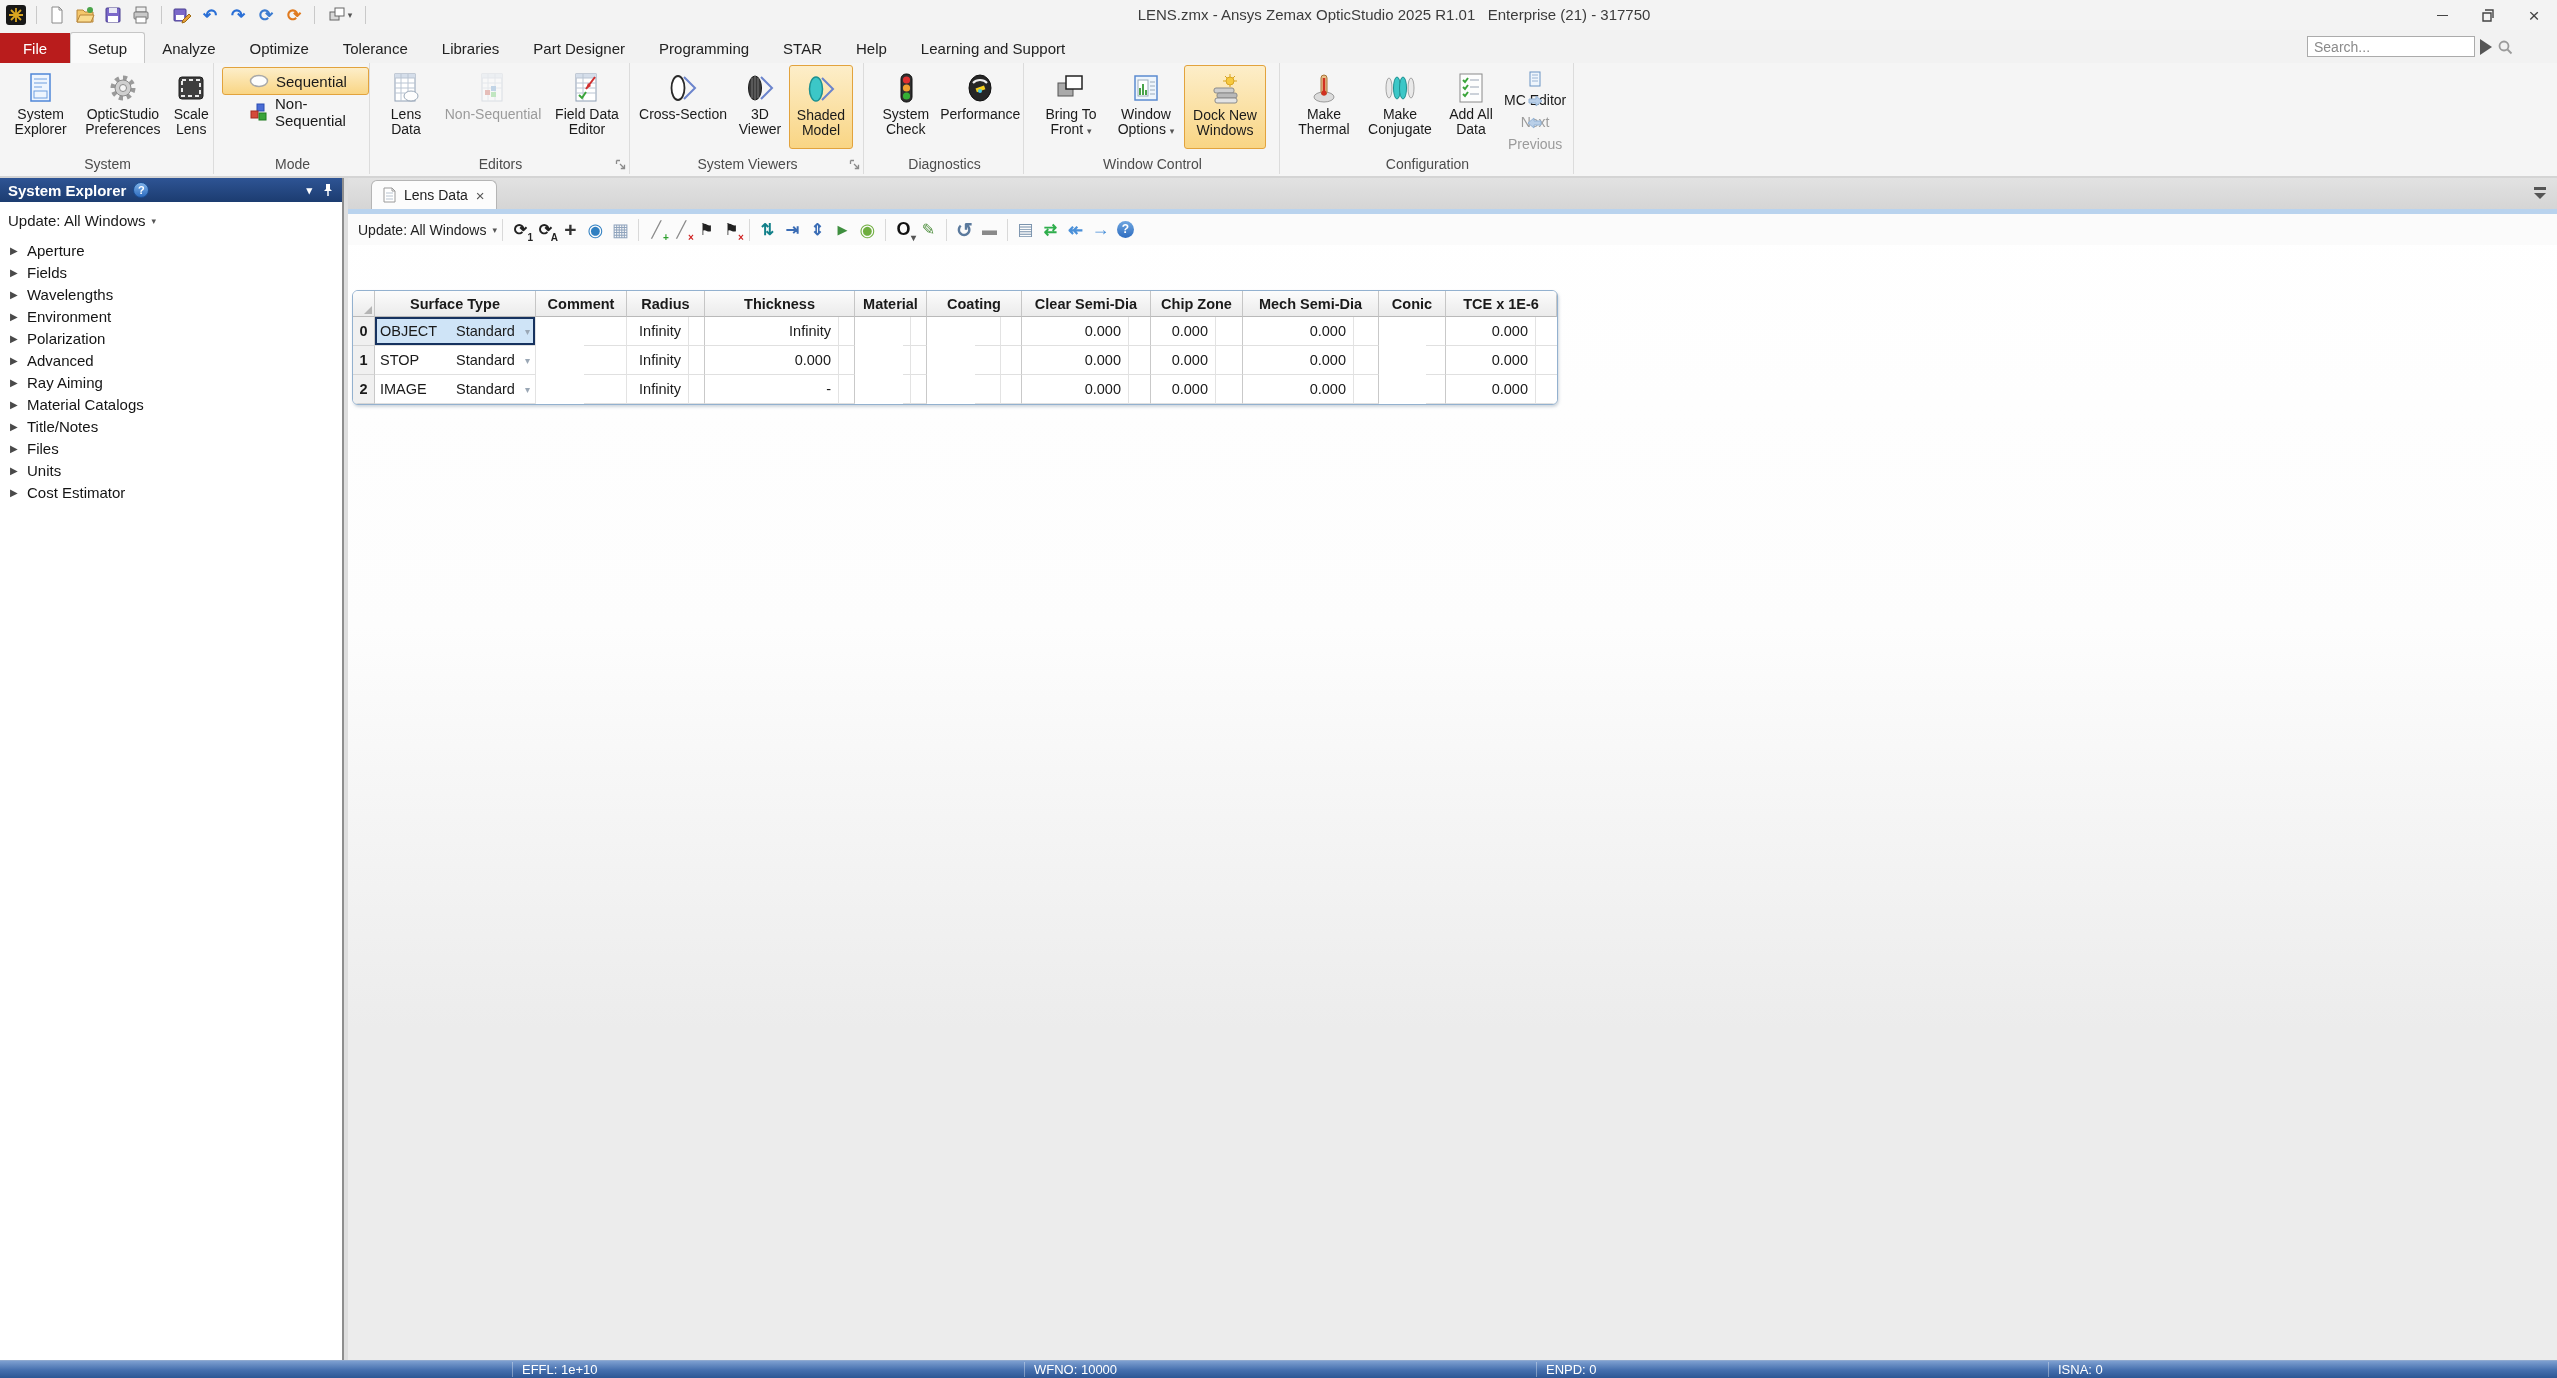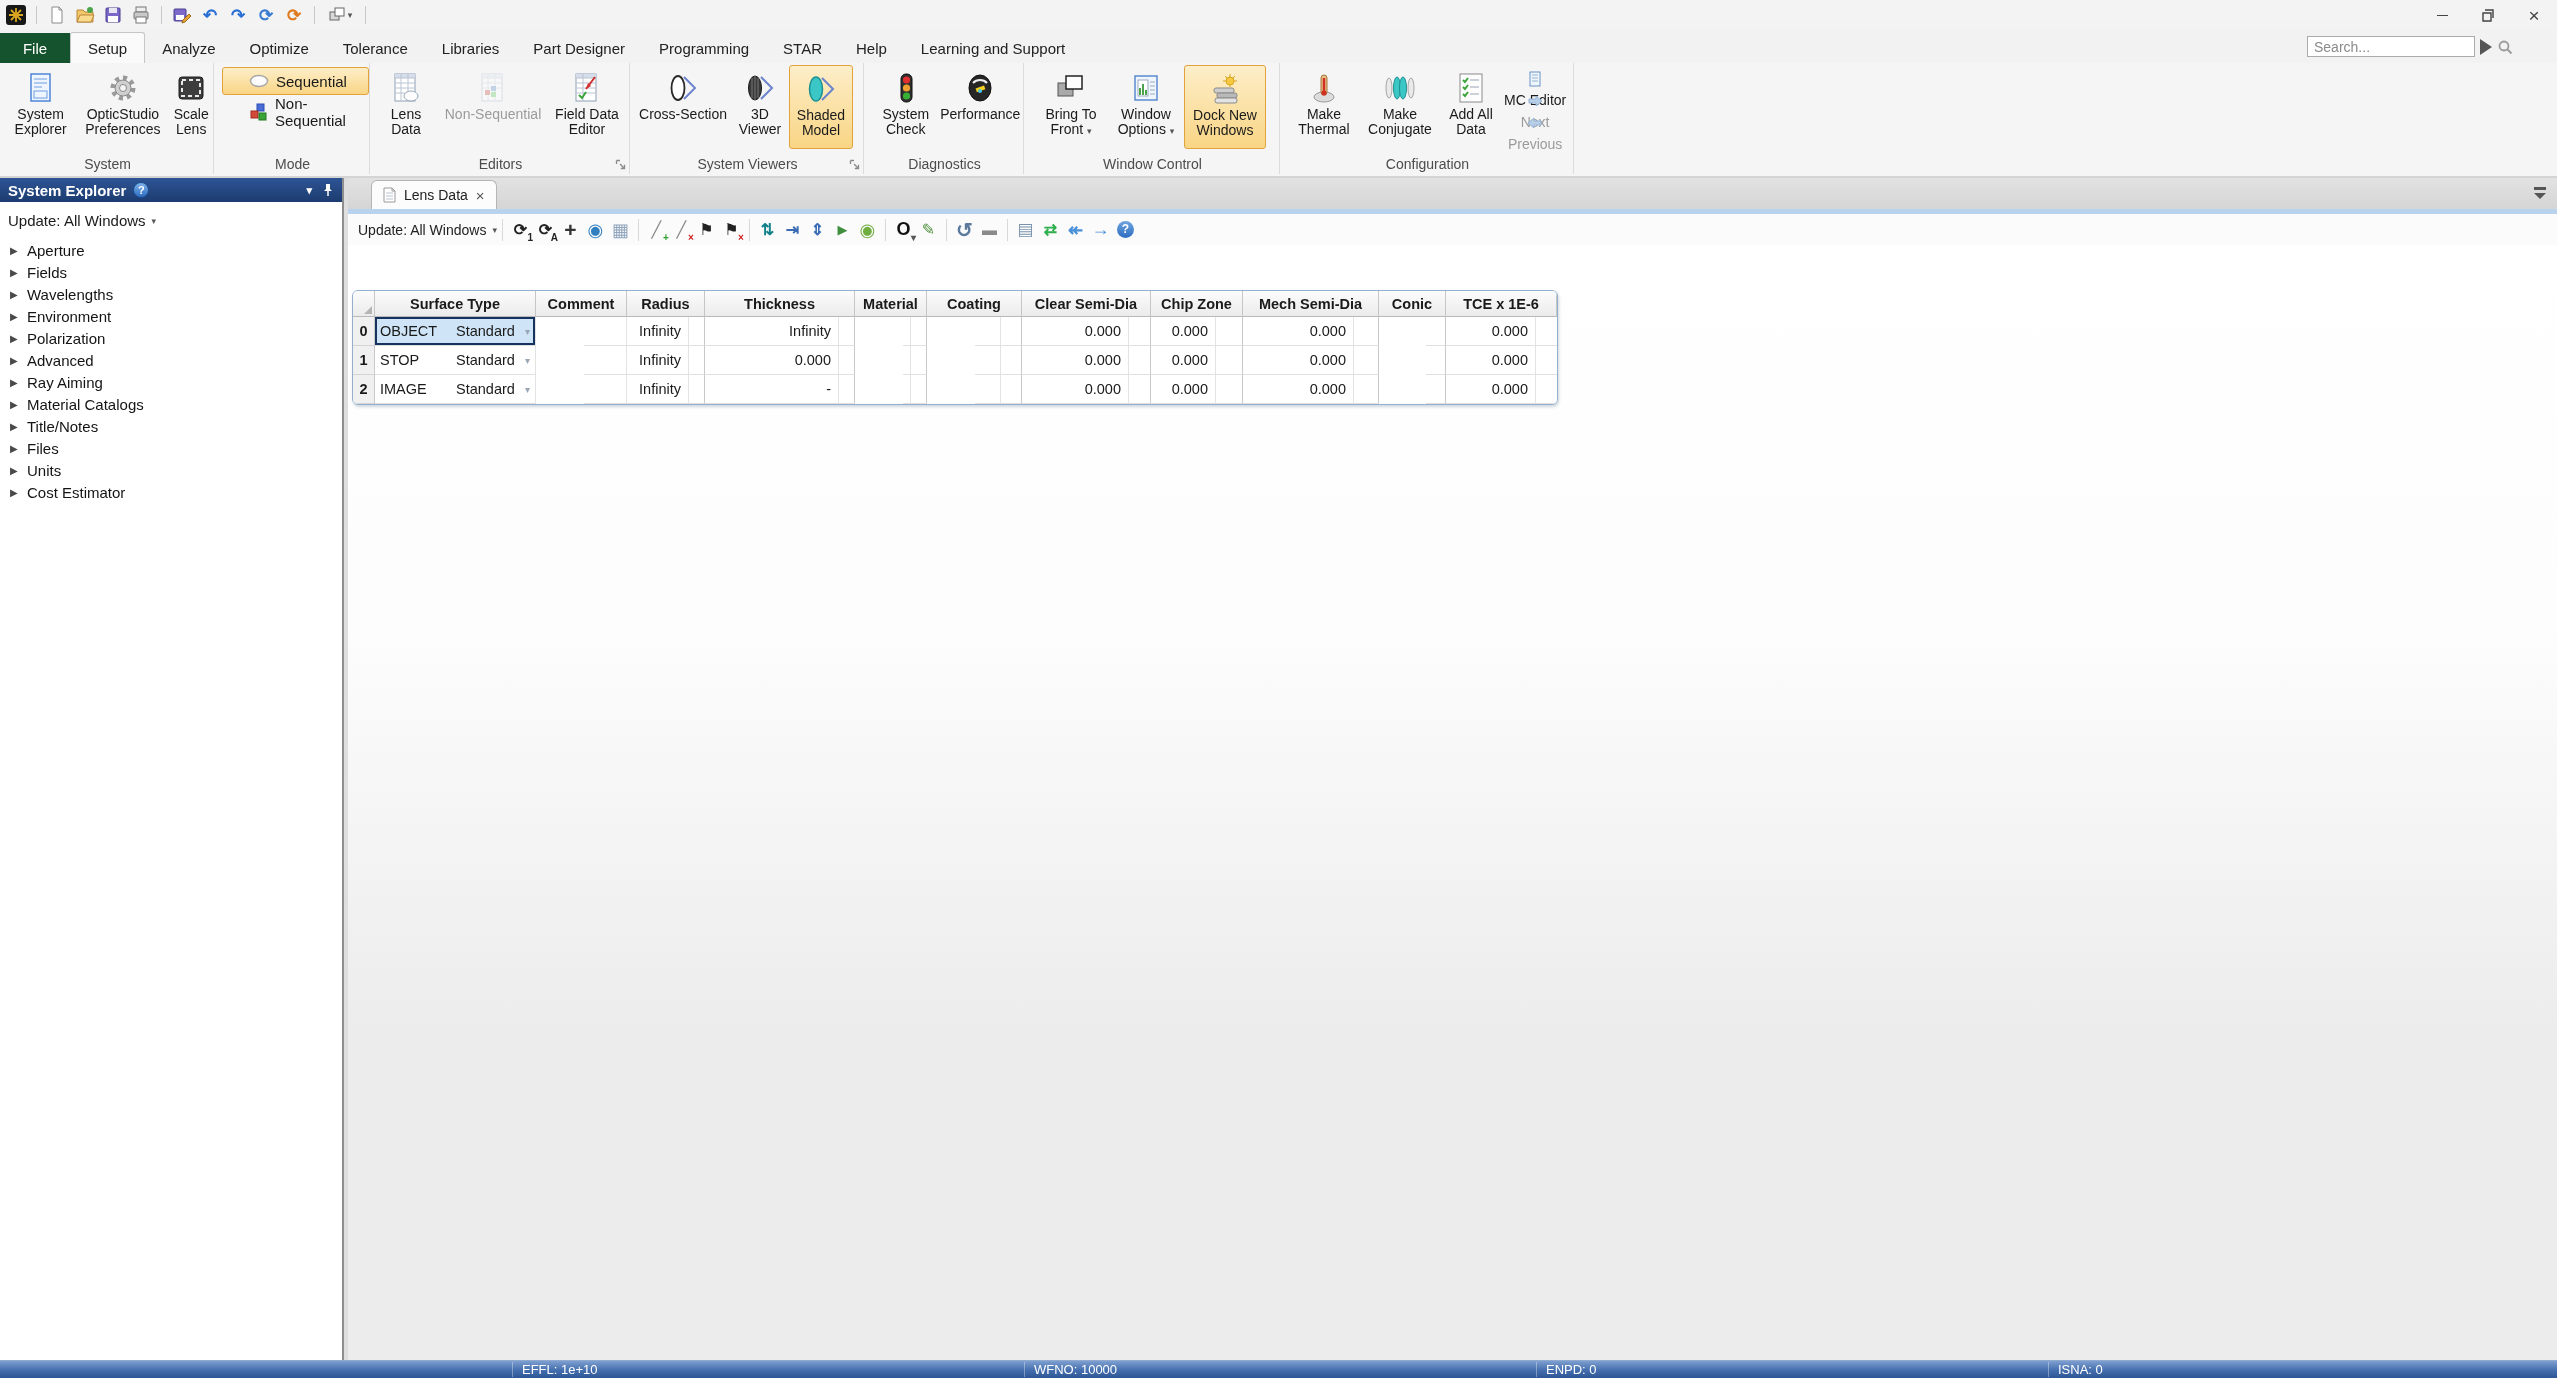--- a/index.html
+++ b/index.html
@@ -15,21 +15,21 @@
   .qsep{width:1px;height:18px;background:#c9c9c9;margin:0 4px;}
   .wtitle{position:absolute;left:1094px;top:0;width:600px;height:30px;line-height:30px;
           text-align:center;font-size:15px;color:#3c3c3c;white-space:pre;}
   .winctl{position:absolute;right:0;top:0;height:30px;display:flex;}
   .wbtn{width:46px;height:30px;display:flex;align-items:center;justify-content:center;color:#444;}
   .minline{width:11px;height:0;border-top:1.5px solid #444;}
   .xglyph{font-size:19px;line-height:1;}
 
   
   .menubar{position:absolute;left:0;top:30px;width:2557px;height:33px;background:#f2f2f2;display:flex;align-items:flex-end;}
-  .mfile{height:30px;min-width:46px;background:#14532d;color:#fff;display:flex;align-items:center;justify-content:center;
+  .mfile{height:30px;min-width:46px;background:#b91c1c;color:#fff;display:flex;align-items:center;justify-content:center;
          padding:0 12px;font-size:15px;}
   .mtab{height:30px;display:flex;align-items:center;padding:0 17px;font-size:15px;color:#222;}
   .mtab.active{background:#fafafa;border:1px solid #c6c6c6;border-bottom:none;border-radius:3px 3px 0 0;}
   .searchwrap{position:absolute;right:44px;top:36px;display:flex;align-items:center;gap:5px;}
   .searchbox{width:168px;height:21px;border:1px solid #ababab;background:#fff;font-family:"Liberation Sans",sans-serif;
              font-size:14px;padding:0 6px;color:#333;box-sizing:border-box;}
   .searchbox::placeholder{color:#8a8a8a;}
   .runtri{width:0;height:0;border-left:12px solid #555;border-top:8px solid transparent;border-bottom:8px solid transparent;}
 
   
@@ -188,20 +188,21 @@
       <span class="qsep"></span>
       <span class="qbtn" style="width:34px">
         <svg width="20" height="18" viewBox="0 0 20 18">
             <rect x="2" y="6" width="9" height="8" fill="#d9d9d9" stroke="#666"></rect>
             <rect x="7" y="2" width="9" height="8" fill="#fff" stroke="#666"></rect>
           </svg>
         <span class="caret">▾</span>
       </span>
       <span class="qsep"></span>
     </div>
+    <div class="wtitle">LENS.zmx - Ansys Zemax OpticStudio 2025 R1.01   Enterprise (21) - 317750</div>
     <div class="winctl">
       <div class="wbtn">
           <span class="minline"></span>
         </div>
       <div class="wbtn">
         <svg width="16" height="16" viewBox="0 0 16 16">
             <path d="M5 3h8v8M3 6h8v8H3z" fill="none" stroke="#444" stroke-width="1.4"></path>
           </svg>
       </div>
       <div class="wbtn">

